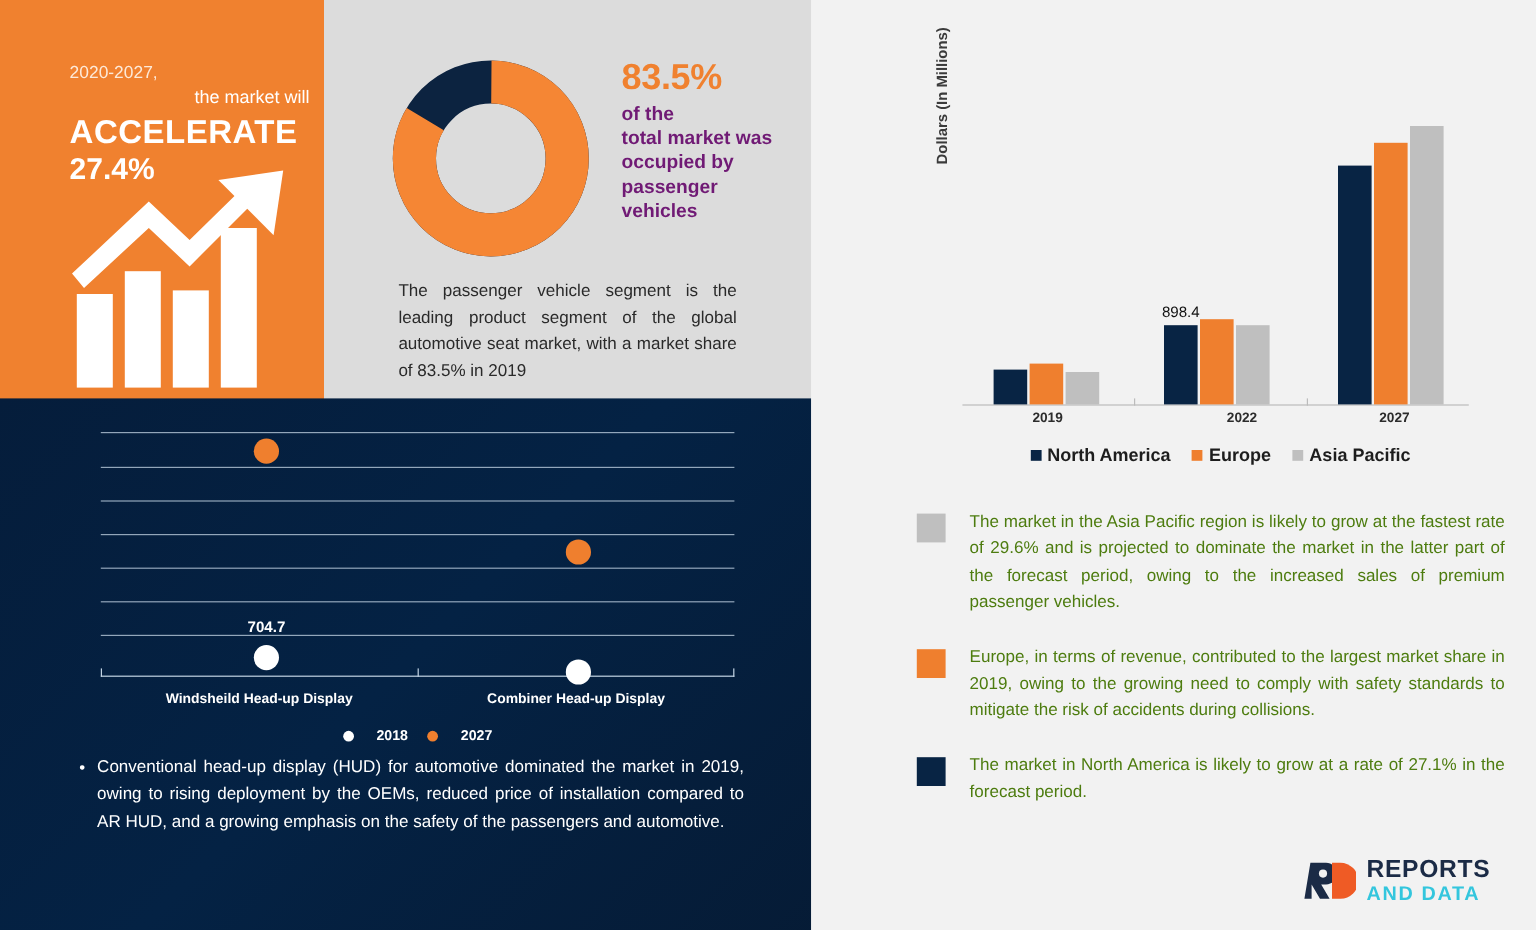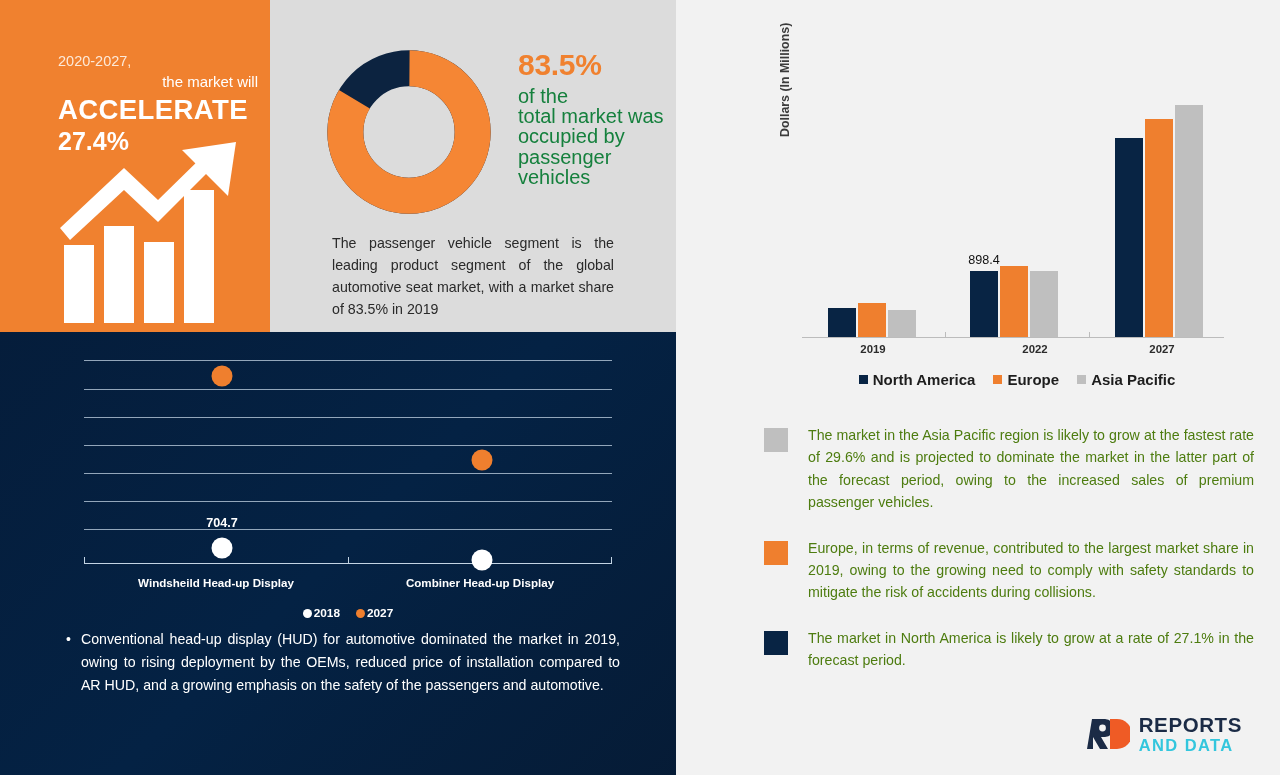--- a/index.html
+++ b/index.html
@@ -45,21 +45,21 @@
   }
   .donut-wrap { position: absolute; left: 55px; top: 48px; width: 168px; height: 168px; }
   .donut-svg { display: block; width: 168px; height: 168px; }
 
   .donut-stat { position: absolute; left: 248px; top: 48px; width: 150px; }
   .donut-pct {
     font-size: 30px; font-weight: 700; color: #f0812f;
     line-height: 34px; letter-spacing: -0.3px;
   }
   .donut-sub {
-    font-size: 20px; font-weight: 400; color: #15803d;
+    font-size: 16px; font-weight: 700; color: #701a75;
     line-height: 20.2px; margin-top: 4px;
   }
   .donut-caption {
     position: absolute; left: 62px; top: 232px; width: 282px;
     font-size: 14.2px; line-height: 22px; color: #2a2a2a;
     text-align: justify;
   }
 
   
   .panel-navy {
@@ -85,21 +85,21 @@
     font-size: 12.6px; font-weight: 700; color: #ffffff; white-space: nowrap;
   }
   .dp-cat {
     position: absolute; transform: translate(-50%, 0);
     font-size: 11.6px; font-weight: 700; color: #ffffff; white-space: nowrap;
   }
   .dp-legend {
     position: absolute; left: 0; right: 0; top: 252px;
     display: flex; justify-content: center; gap: 16px; align-items: center;
   }
-  .dp-leg-item { display: flex; align-items: center; gap: 2px; }
+  .dp-leg-item { display: flex; align-items: center; gap: 19px; }
   .dp-leg-dot { width: 9px; height: 9px; border-radius: 50%; }
   .dp-leg-txt { font-size: 11.8px; font-weight: 700; color: #ffffff; }
 
   .navy-bullet {
     position: absolute; left: 66px; top: 296px; width: 554px;
     display: flex; gap: 10px;
   }
   .navy-bullet-mark { color: #ffffff; font-size: 14px; line-height: 23px; }
   .navy-bullet-text {
     font-size: 14.2px; line-height: 23px; color: #ffffff; text-align: justify;

